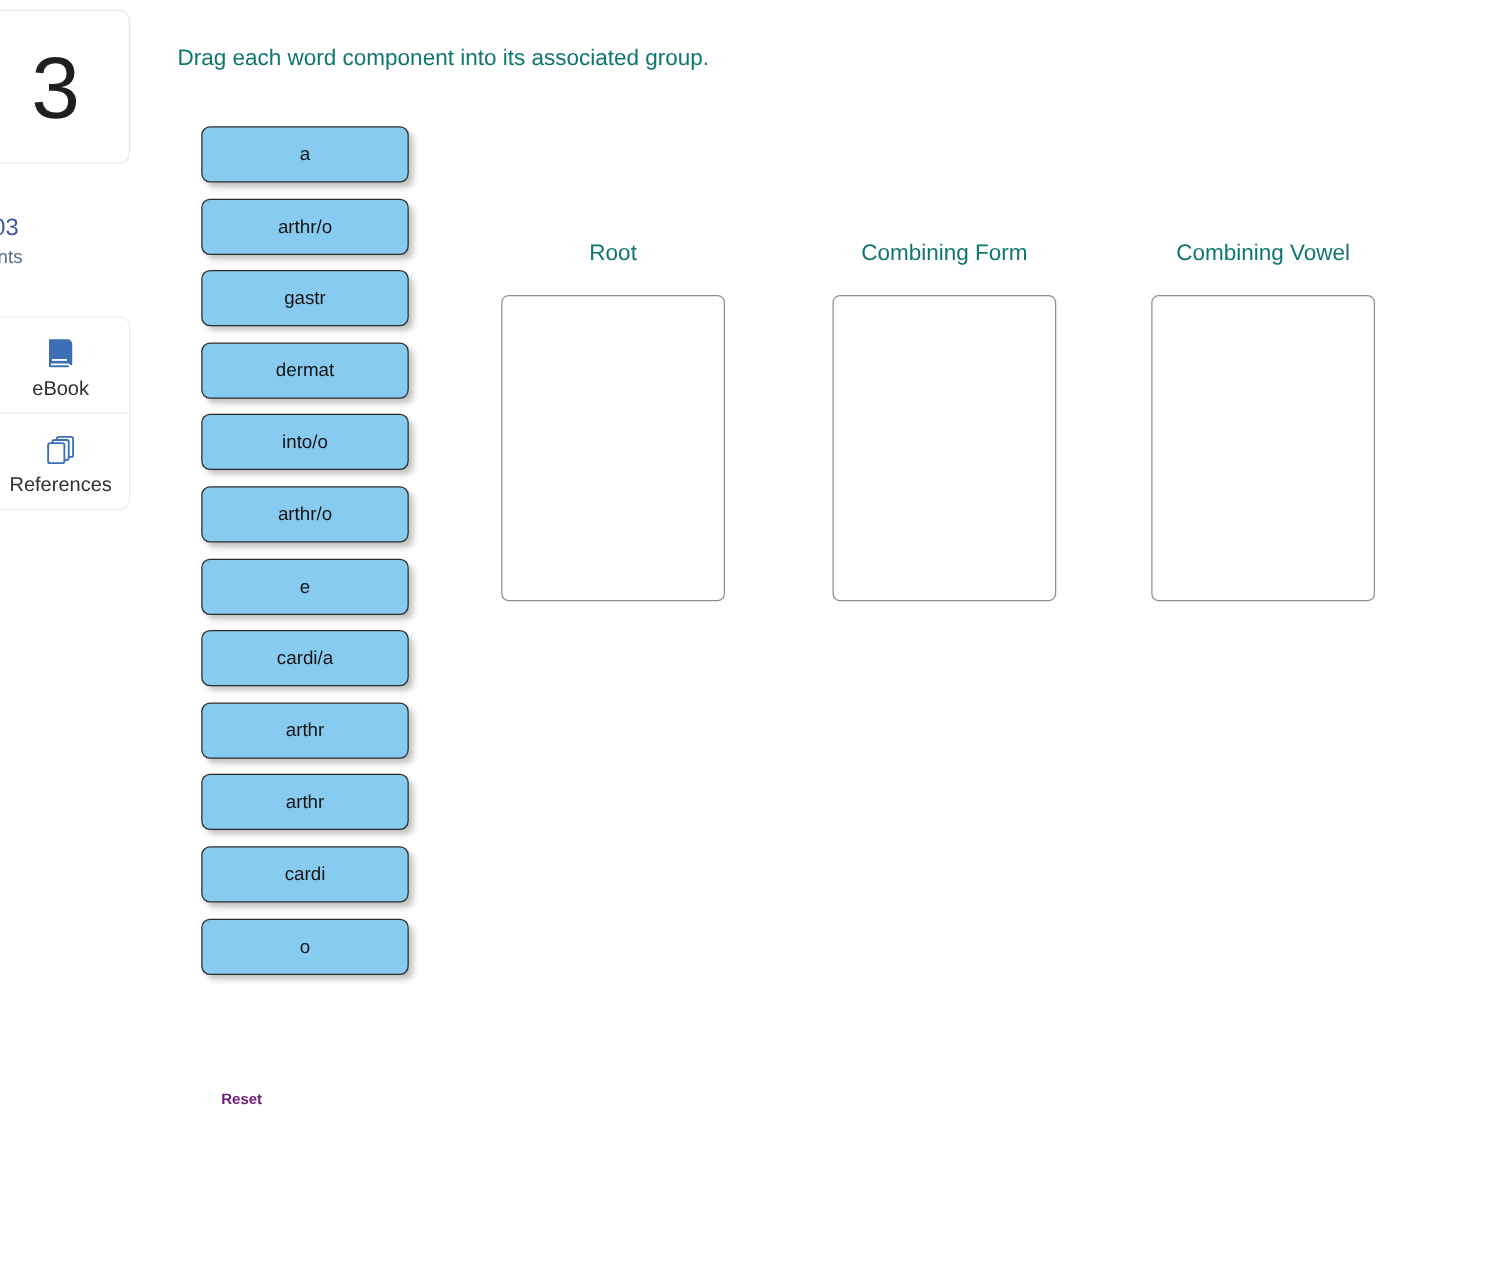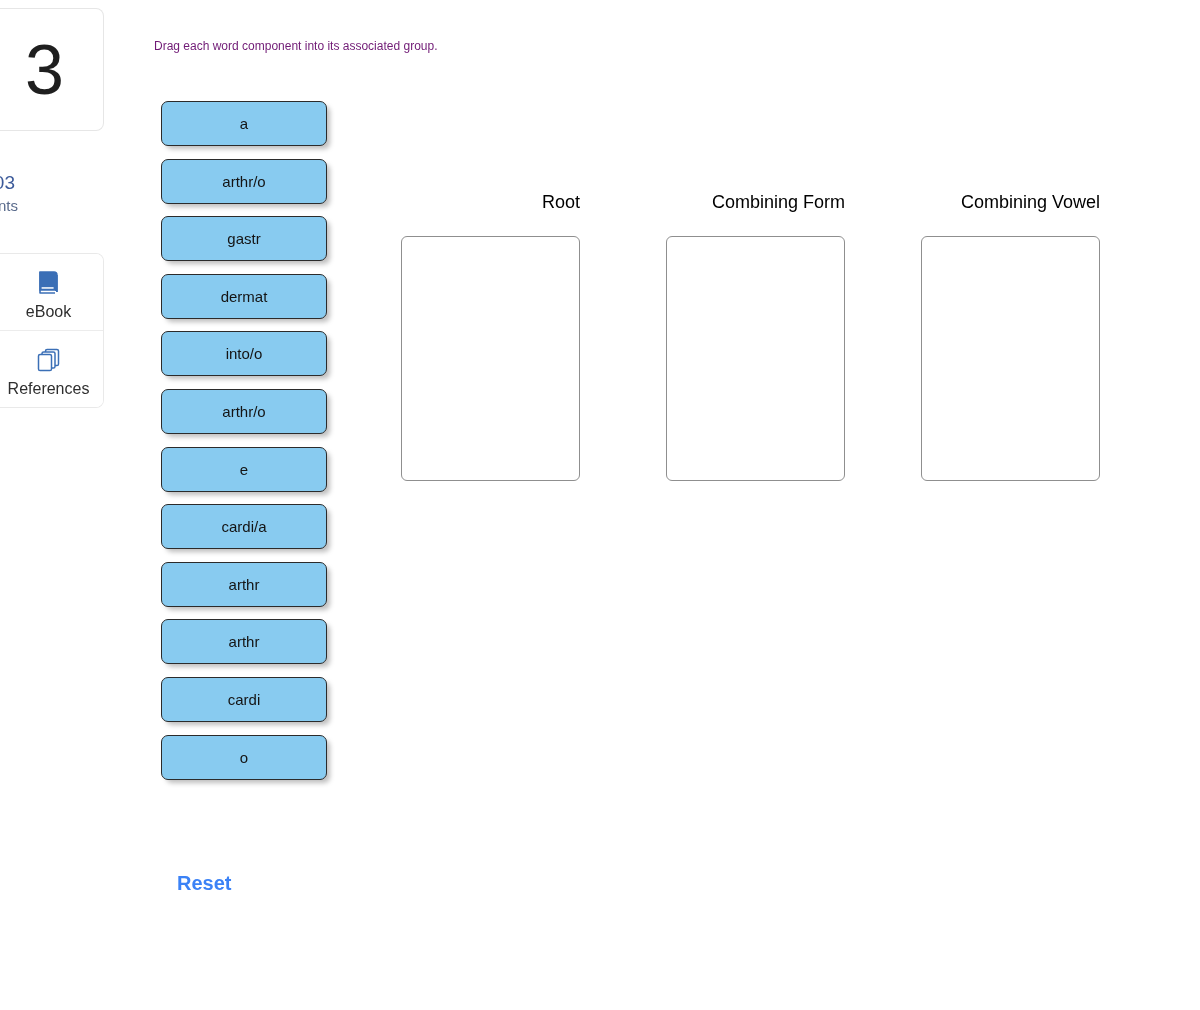--- a/index.html
+++ b/index.html
@@ -110,25 +110,24 @@
     line-height: 17px;
     color: #2f2f2f;
     white-space: nowrap;
   }
 
   
   #prompt-text {
     position: absolute;
     left: 142px;
     top: 33px;
-    font-size: 12px;
+    font-size: 18px;
     line-height: 26px;
-    color: #701a75;
-    white-space: nowrap;
-    margin-left: 12px;
+    color: #0f766e;
+    white-space: nowrap;
   }
 
   
   #tile-bank {
     position: absolute;
     left: 161px;
     top: 101px;
     width: 166px;
   }
   .tile {
@@ -145,23 +144,23 @@
     color: #141414;
     cursor: grab;
     box-shadow: 4px 4px 5px -1px rgba(0,0,0,0.26);
     user-select: none;
   }
 
   #reset-button {
     position: absolute;
     left: 177px;
     top: 872px;
-    font-size: 20px;
+    font-size: 12px;
     font-weight: bold;
-    color: #3b82f6;
+    color: #701a75;
     background: none;
     border: none;
     padding: 0;
     cursor: pointer;
     font-family: "Liberation Sans", sans-serif;
   }
 
   
   #dropzones {
     position: absolute;
@@ -174,24 +173,24 @@
     position: absolute;
     top: 0;
     width: 179px;
   }
   .dz-col.col-0 { left: 0px; }
   .dz-col.col-1 { left: 265px; }
   .dz-col.col-2 { left: 520px; }
 
   .dz-title {
     width: 100%;
-    text-align: right;
+    text-align: center;
     font-size: 18px;
     line-height: 24px;
-    color: #000000;
+    color: #0f766e;
     white-space: nowrap;
     margin-bottom: 22px;
   }
   .dz-box {
     width: 179px;
     height: 245px;
     border: 1px solid #8f8f8f;
     border-radius: 6px;
     background: #ffffff;
   }

